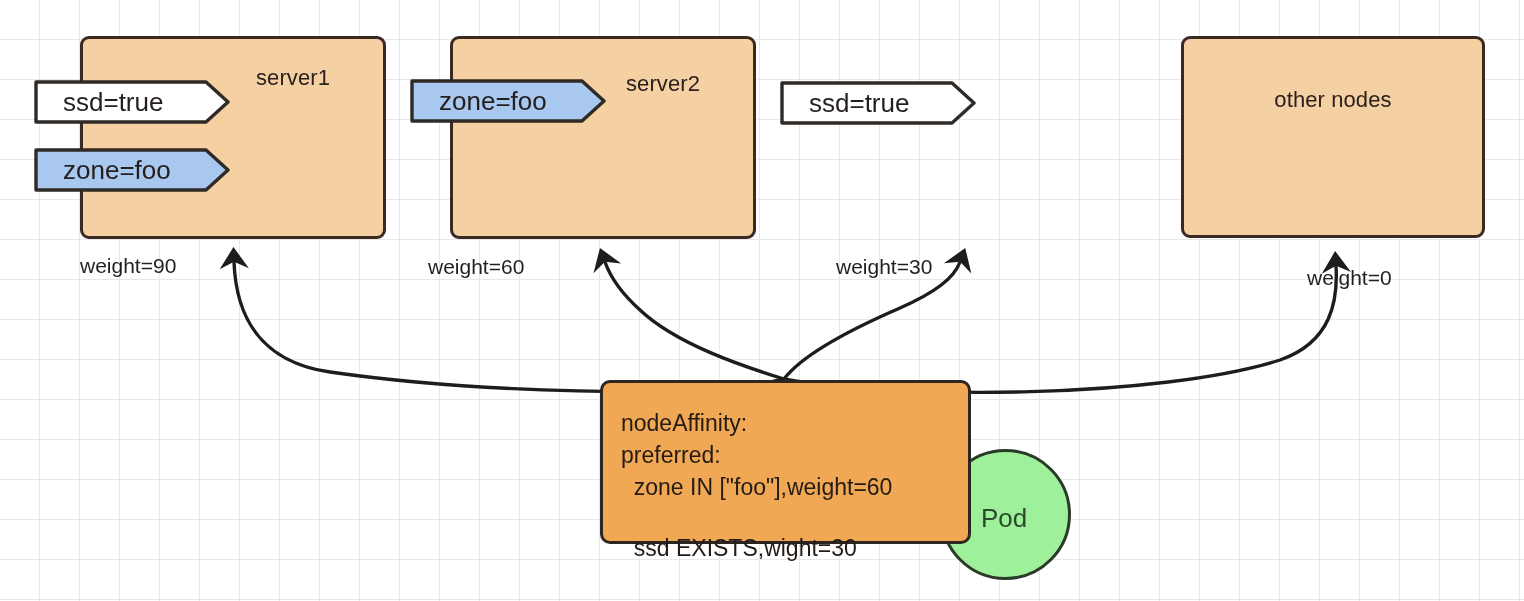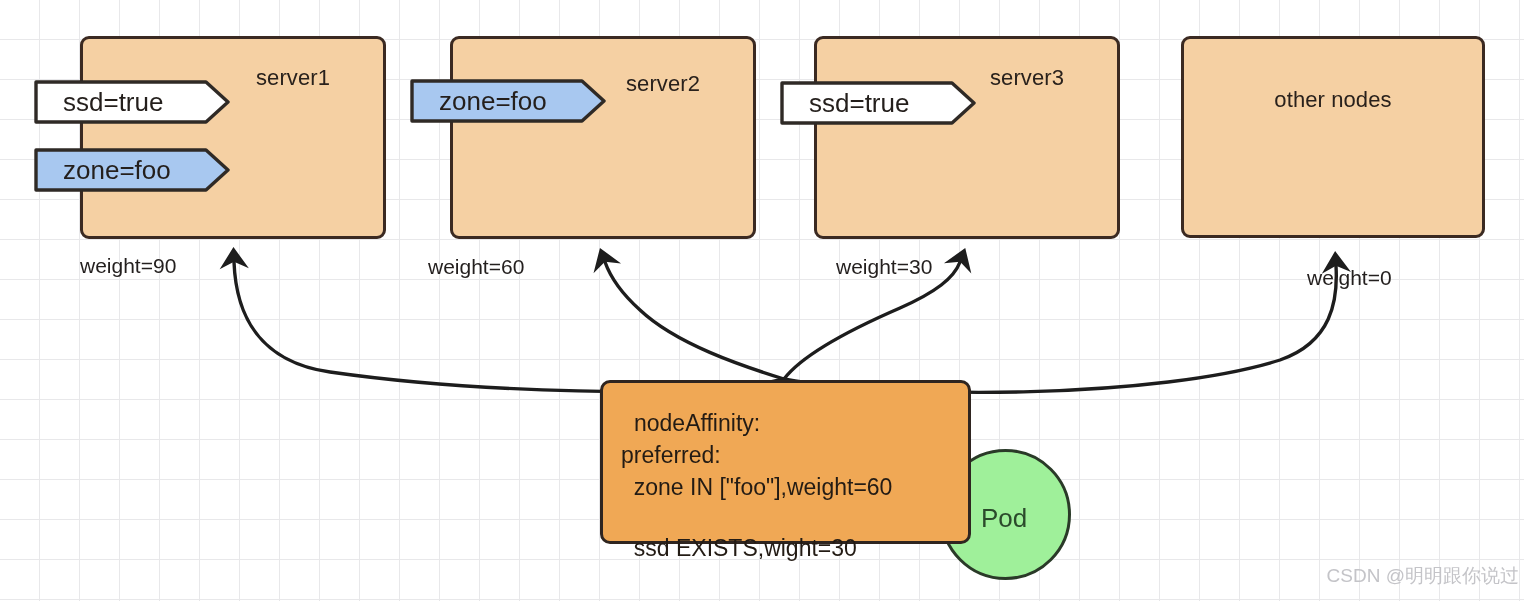--- a/index.html
+++ b/index.html
@@ -148,41 +148,37 @@
     <div class="node-title right-shift" style="top:32px;">server2</div>
   </div>
   <div class="tag-wrap" style="left:410px; top:79px; width:196px; height:44px;">
     <svg class="tag-svg" width="196" height="44" viewBox="0 0 196 44">
       <path d="M 2 2 L 172 2 L 194 22 L 172 42 L 2 42 Z" fill="#a8c8f0" stroke="#2f2a26" stroke-width="3.4" stroke-linejoin="round"></path>
     </svg>
     <div class="tag-label">zone=foo</div>
   </div>
   <div class="weight-label" style="left:428px; top:255px;text-align:right;">weight=60</div>
 
-  <div class="node-box" style="left:814px; top:36px; width:306px; height:203px;">
-    <div class="node-title right-shift" style="top:26px;">server3</div>
-  </div>
   <div class="tag-wrap" style="left:780px; top:81px; width:196px; height:44px;">
     <svg class="tag-svg" width="196" height="44" viewBox="0 0 196 44">
       <path d="M 2 2 L 172 2 L 194 22 L 172 42 L 2 42 Z" fill="#ffffff" stroke="#2f2a26" stroke-width="3.4" stroke-linejoin="round"></path>
     </svg>
     <div class="tag-label">ssd=true</div>
   </div>
   <div class="weight-label" style="left:836px; top:255px;">weight=30</div>
 
   <div class="node-box" style="left:1181px; top:36px; width:304px; height:202px;">
     <div class="node-title" style="top:48px;">other nodes</div>
   </div>
   <div class="weight-label" style="left:1307px; top:266px;">weight=0</div>
 
   <div class="pod-circle" style="left:940px; top:449px; width:131px; height:131px;"></div>
   <div class="pod-label" style="left:981px; top:503px;">Pod</div>
 
   <div class="affinity-box" style="left:600px; top:380px; width:371px; height:164px;">
-    <div class="affinity-text" style="left:31px; top:24px;">nodeAffinity:</div>
+    <div class="affinity-text" style="left:18px; top:24px;">nodeAffinity:</div>
     <div class="affinity-text" style="left:18px; top:56px;">preferred:</div>
     <div class="affinity-text" style="left:18px; top:88px;">  zone IN ["foo"],weight=60</div>
     <div class="affinity-text" style="left:18px; top:120px;margin-top:29px;">  ssd EXISTS,wight=30</div>
   </div>
 
-  <div class="watermark">CSDN @明明跟你说过</div>
 
 </div>
 
 </body></html>

